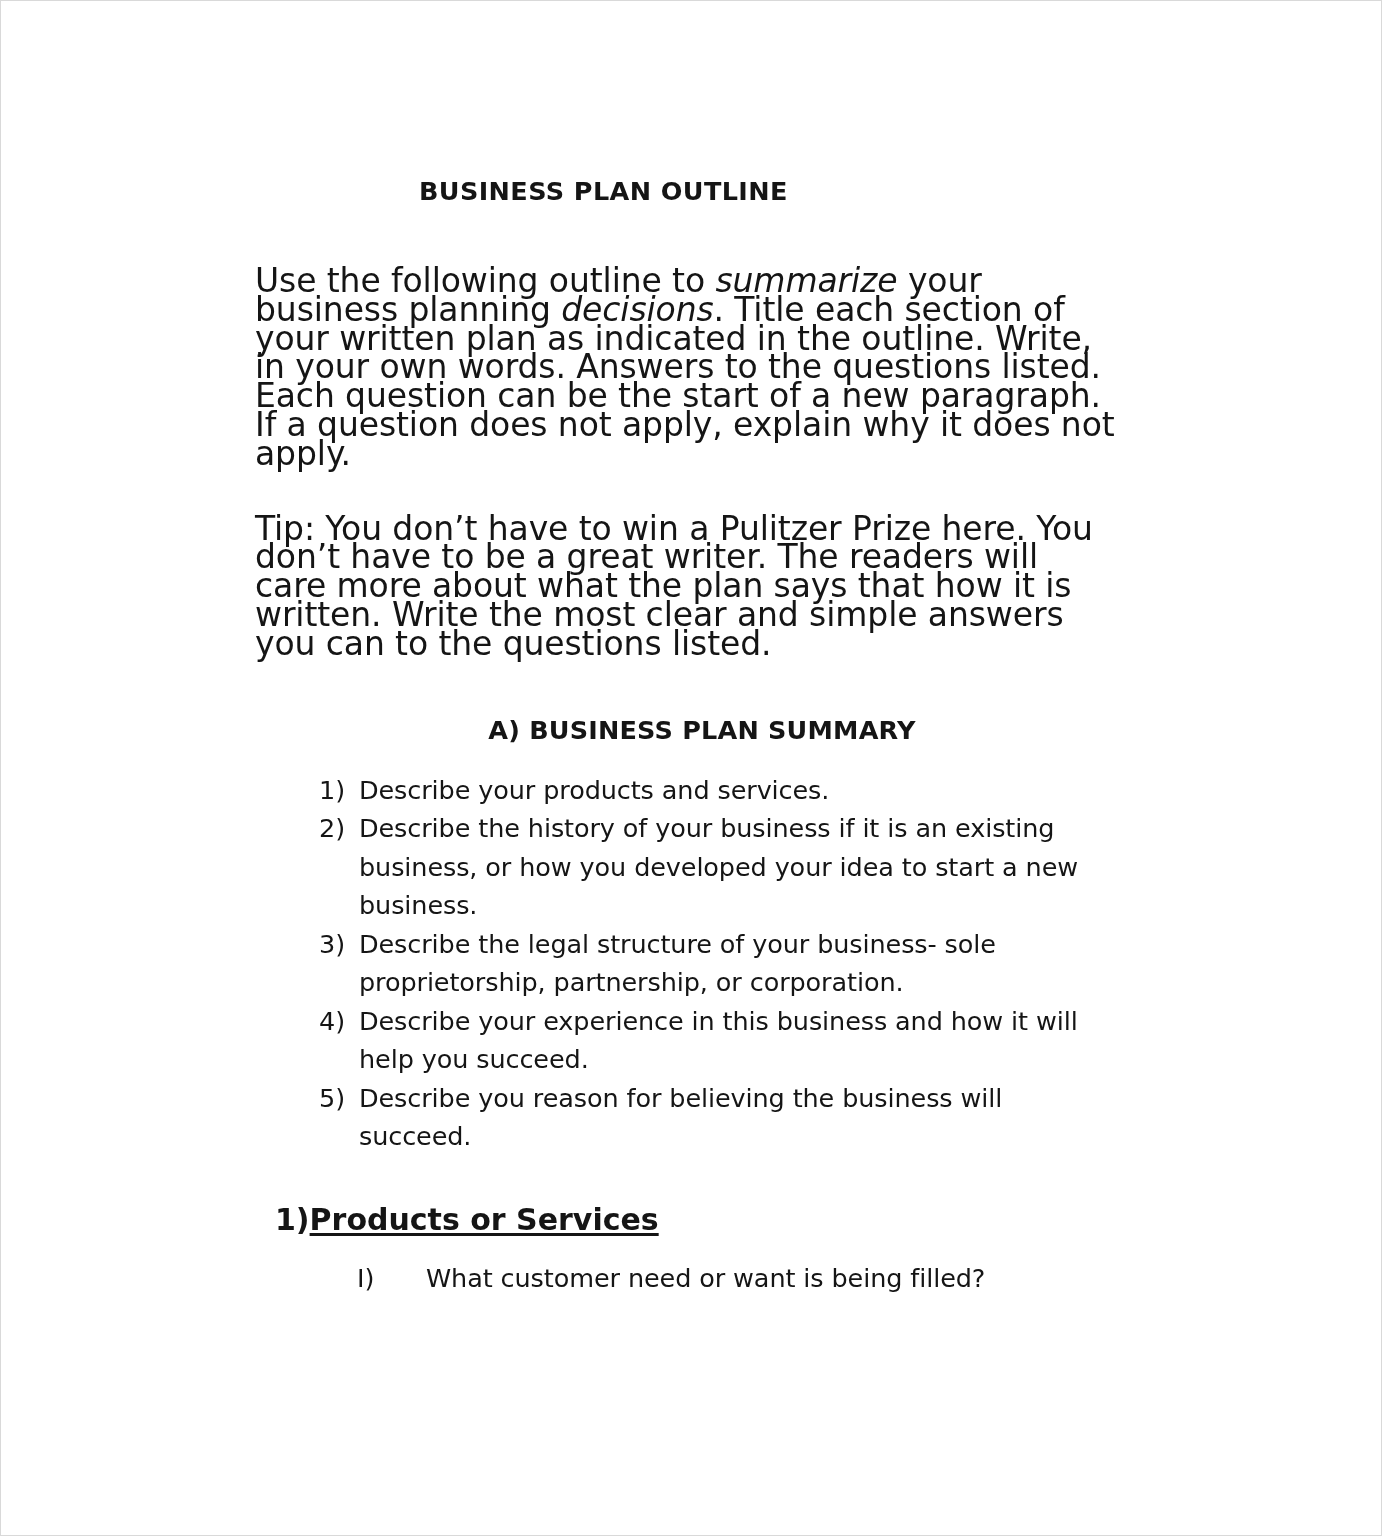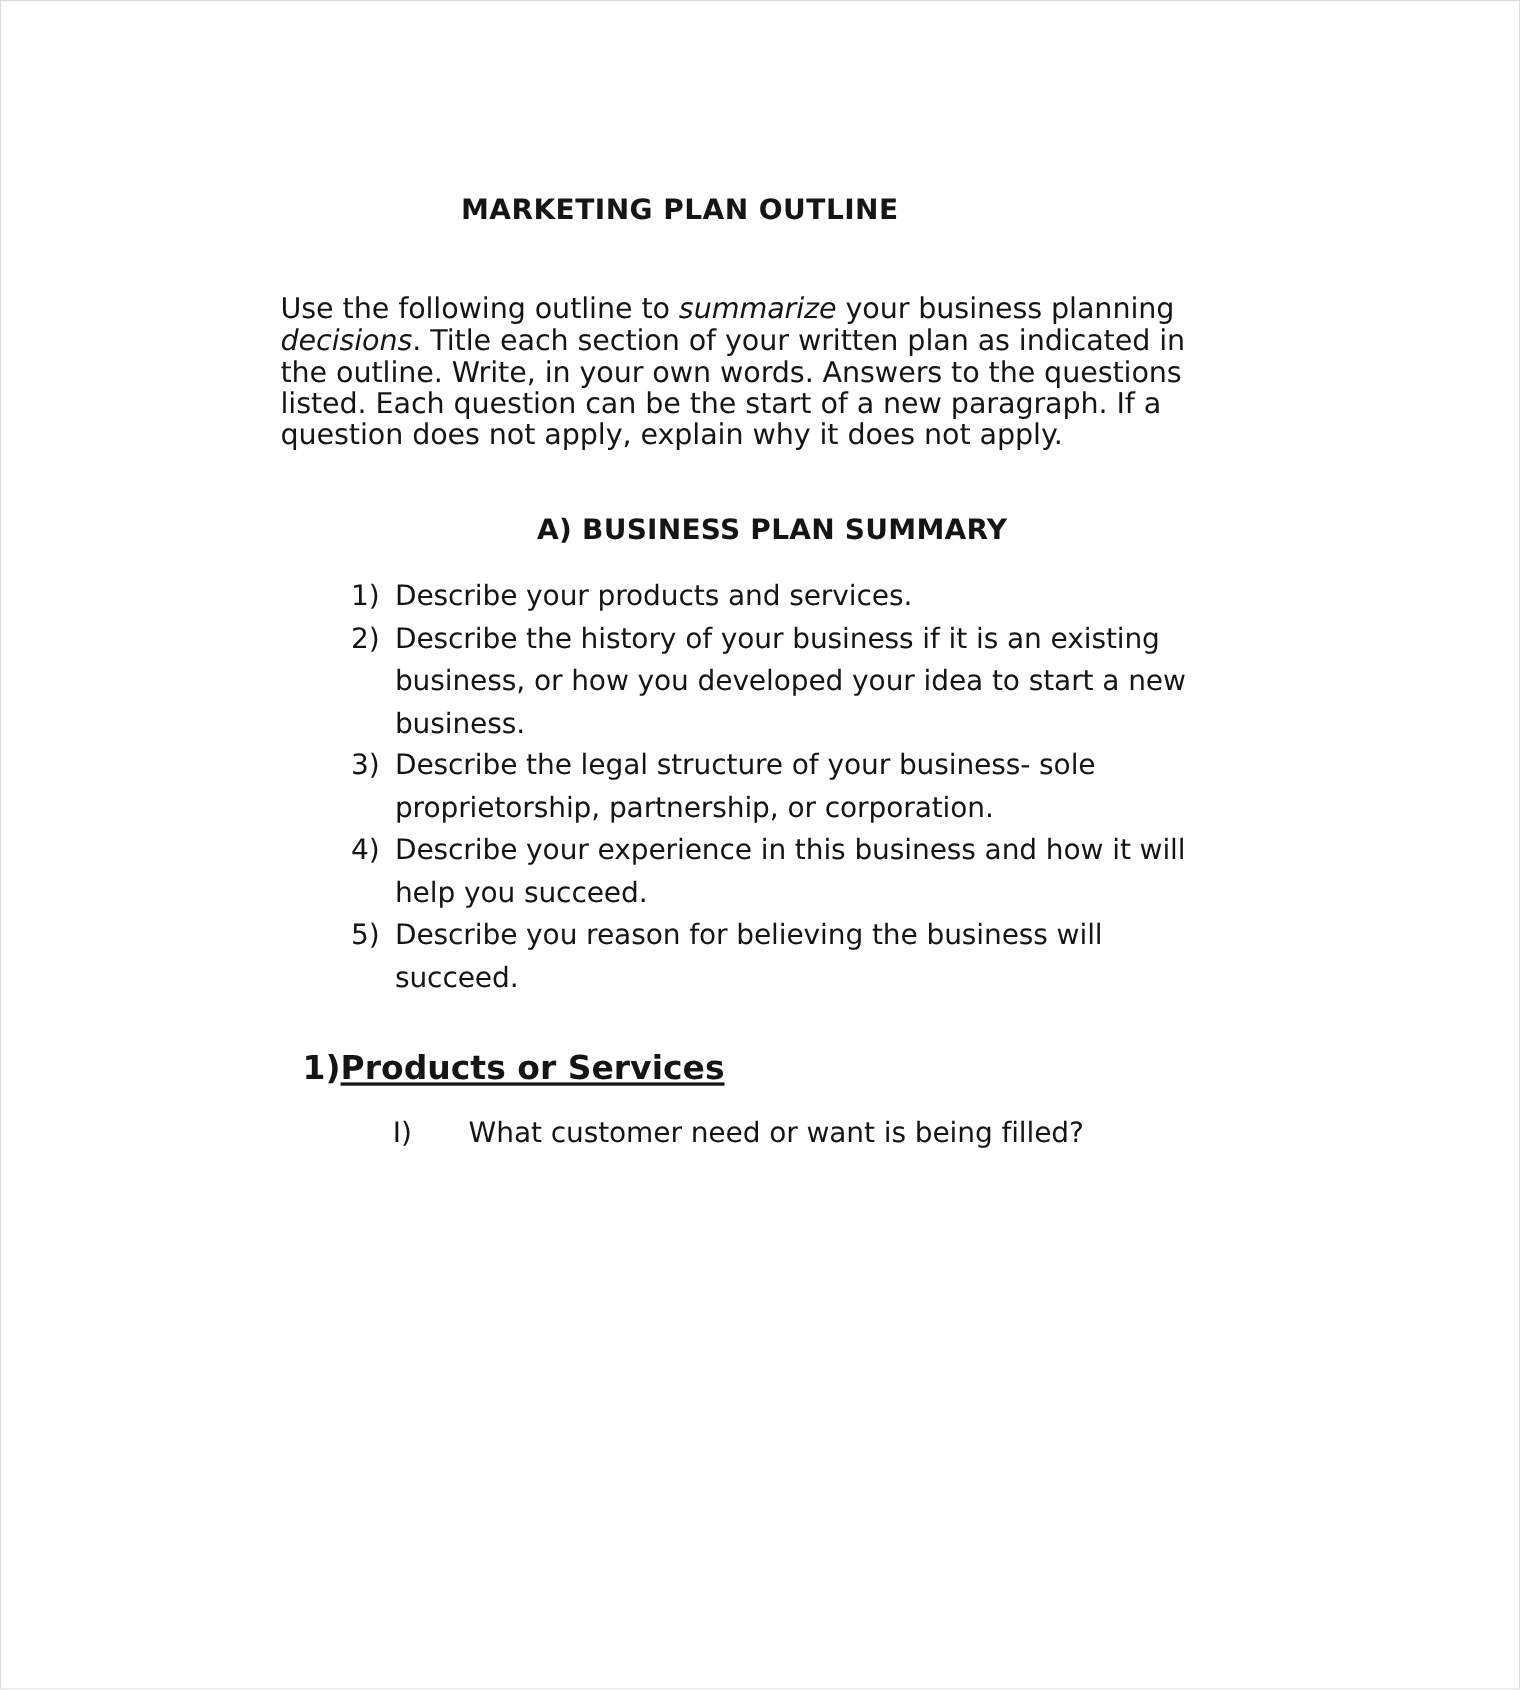--- a/index.html
+++ b/index.html
@@ -36,21 +36,21 @@
     font-weight: 700;
     letter-spacing: 0.4px;
     line-height: 1.1;
     margin: 0 0 62px 0;
     padding-left: 164px;
     white-space: nowrap;
   }
 
   
   .para {
-    font-size: 26px;
+    font-size: 33px;
     line-height: 28.8px;
     margin: 2px 0 46px 0;
     letter-spacing: -0.1px;
     width: 860px;
   }
   .para:last-of-type { margin-bottom: 0; }
   .para em { font-style: italic; }
 
   
   .section-heading {
@@ -109,24 +109,25 @@
   ol.roman-list { padding-left: 102px; margin-top: 22px; }
   ol.roman-list .marker { width: 69px; }
   ol.roman-list .li-text { max-width: 690px; }
 </style>
 </head>
 <body>
 
 <div class="page">
   <div class="doc-body">
 
-    <h1 class="doc-title">MARKETING PLAN OUTLINE</h1>
+    <h1 class="doc-title">BUSINESS PLAN OUTLINE</h1>
 
     <p class="para"><span>Use the following outline to </span><em>summarize</em><span> your business planning </span><em>decisions</em><span>. Title each section of your written plan as indicated in the outline. Write, in your own words. Answers to the questions listed. Each question can be the start of a new paragraph. If a question does not apply, explain why it does not apply.</span></p>
 
+    <p class="para">Tip: You don’t have to win a Pulitzer Prize here. You don’t have to be a great writer. The readers will care more about what the plan says that how it is written. Write the most clear and simple answers you can to the questions listed.</p>
 
     <div class="spacer-before-a"></div>
 
     <h2 class="section-heading">A) BUSINESS PLAN SUMMARY</h2>
 
     <div class="spacer-after-a-heading"></div>
 
     <ol class="num-list">
       <li class="li-row">
         <span class="marker">1)</span>

